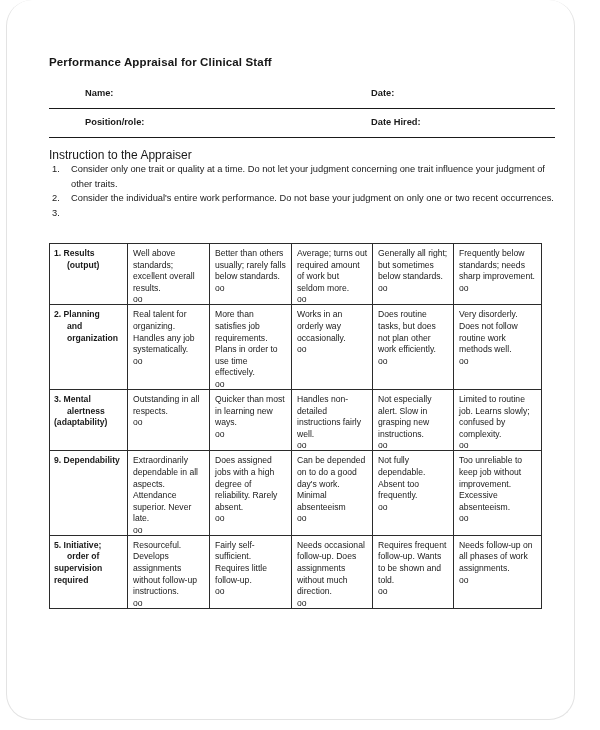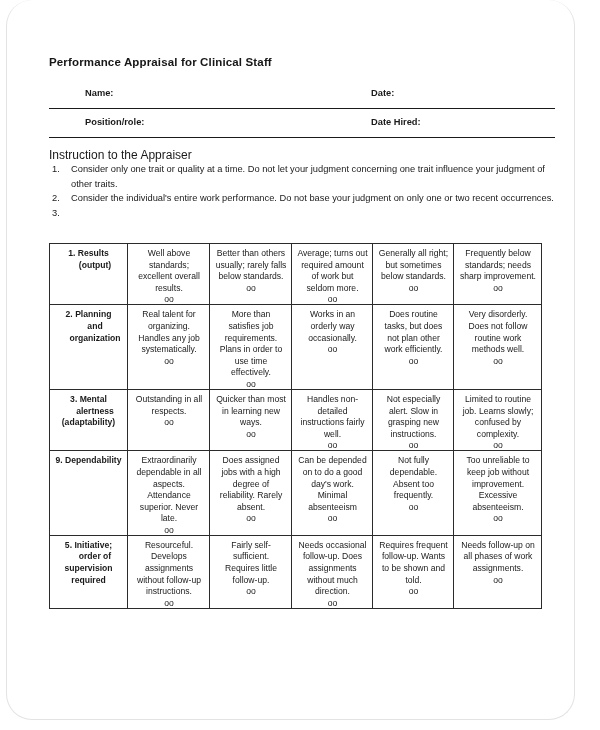--- a/index.html
+++ b/index.html
@@ -99,21 +99,20 @@
   }
 
   
   .rubric {
     position: absolute;
     left: 6px;
     top: 243px;
     width: 492px;
     border-collapse: collapse;
     table-layout: fixed;
-    text-align: center;
   }
   .rubric td {
     border: 1.1px solid #2b2b2b;
     vertical-align: top;
     padding: 4px 4px 0 5px;
     font-size: 8.6px;
     line-height: 11.6px;
     color: #1a1a1a;
     position: relative;
   }

